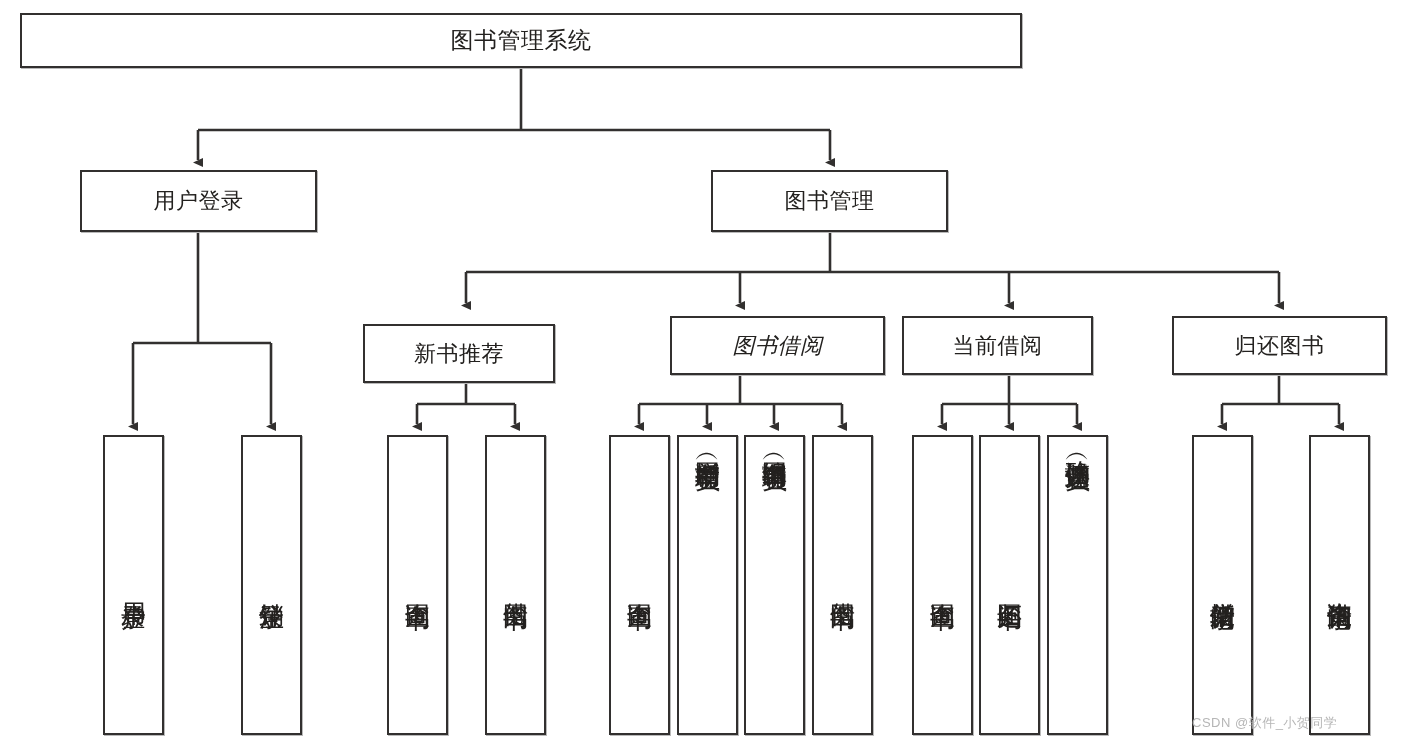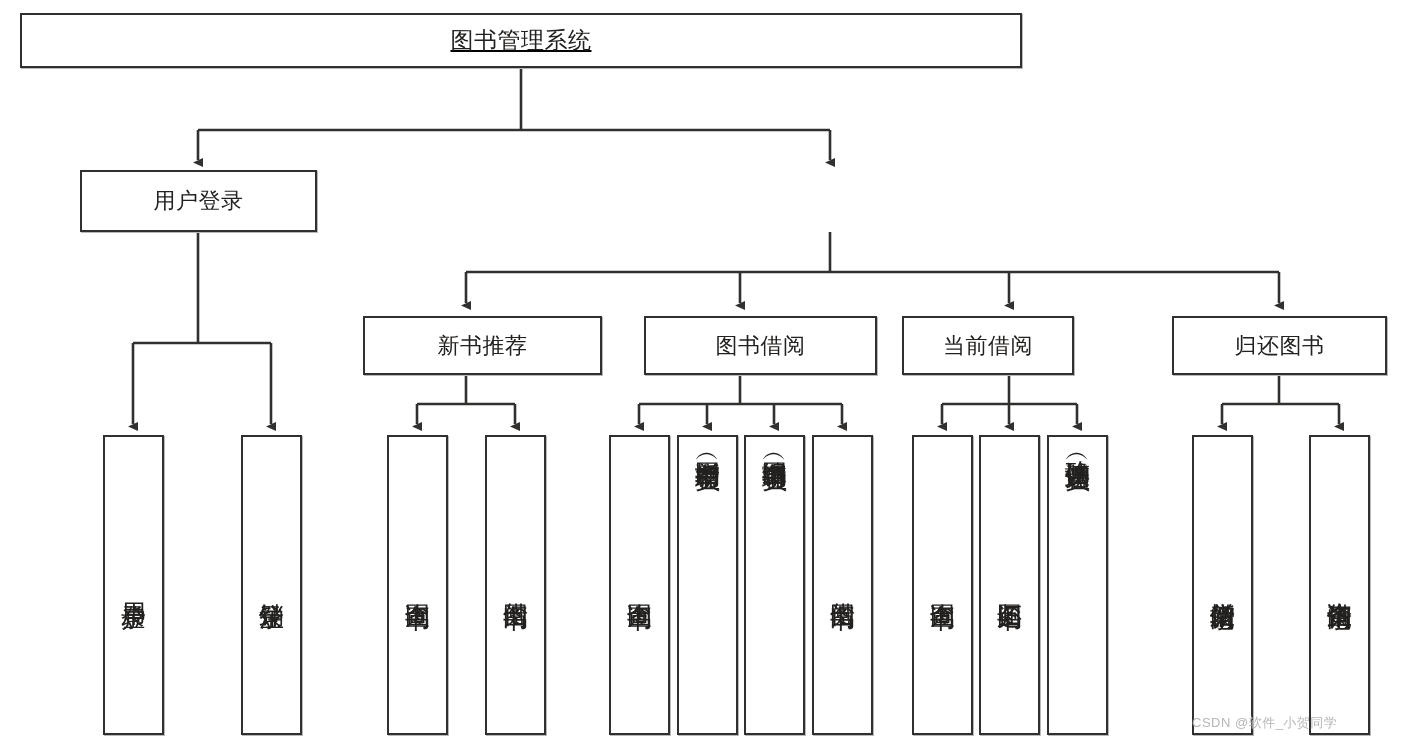--- a/index.html
+++ b/index.html
@@ -127,38 +127,41 @@
       <path d="M 1009,404 L 1009,424" marker-end="url(#arrowhead)"></path>
       <path d="M 1077,404 L 1077,424" marker-end="url(#arrowhead)"></path>
 
       <path d="M 1279,375 L 1279,404"></path>
       <path d="M 1222,404 L 1339,404"></path>
       <path d="M 1222,404 L 1222,424" marker-end="url(#arrowhead)"></path>
       <path d="M 1339,404 L 1339,424" marker-end="url(#arrowhead)"></path>
     </g>
   </svg>
 
-  <div class="node-box horizontal root" style="left:20px; top:13px; width:1002px; height:55px;text-decoration:underline;">
+  <div class="node-box horizontal root" style="left:20px; top:13px; width:1002px; height:55px;">
     <span class="node-label">图书管理系统</span>
   </div>
 
   <div class="node-box horizontal" style="left:80px; top:170px; width:237px; height:62px;">
     <span class="node-label">用户登录</span>
   </div>
 
-
-  <div class="node-box horizontal" style="left:363px; top:316px; width:239px; height:59px;">
+  <div class="node-box horizontal" style="left:711px; top:170px; width:237px; height:62px;">
+    <span class="node-label">图书管理</span>
+  </div>
+
+  <div class="node-box horizontal" style="left:363px; top:324px; width:192px; height:59px;">
     <span class="node-label">新书推荐</span>
   </div>
 
-  <div class="node-box horizontal" style="left:644px; top:316px; width:233px; height:59px;">
+  <div class="node-box horizontal" style="left:670px; top:316px; width:215px; height:59px;font-style:italic;">
     <span class="node-label">图书借阅</span>
   </div>
 
-  <div class="node-box horizontal" style="left:902px; top:316px; width:172px; height:59px;">
+  <div class="node-box horizontal" style="left:902px; top:316px; width:191px; height:59px;">
     <span class="node-label">当前借阅</span>
   </div>
 
   <div class="node-box horizontal" style="left:1172px; top:316px; width:215px; height:59px;">
     <span class="node-label">归还图书</span>
   </div>
 
   <div class="node-box vertical v-mid" style="left:103px; top:435px; width:61px; height:300px;">
     <span class="node-label">用户登录</span>
   </div>

